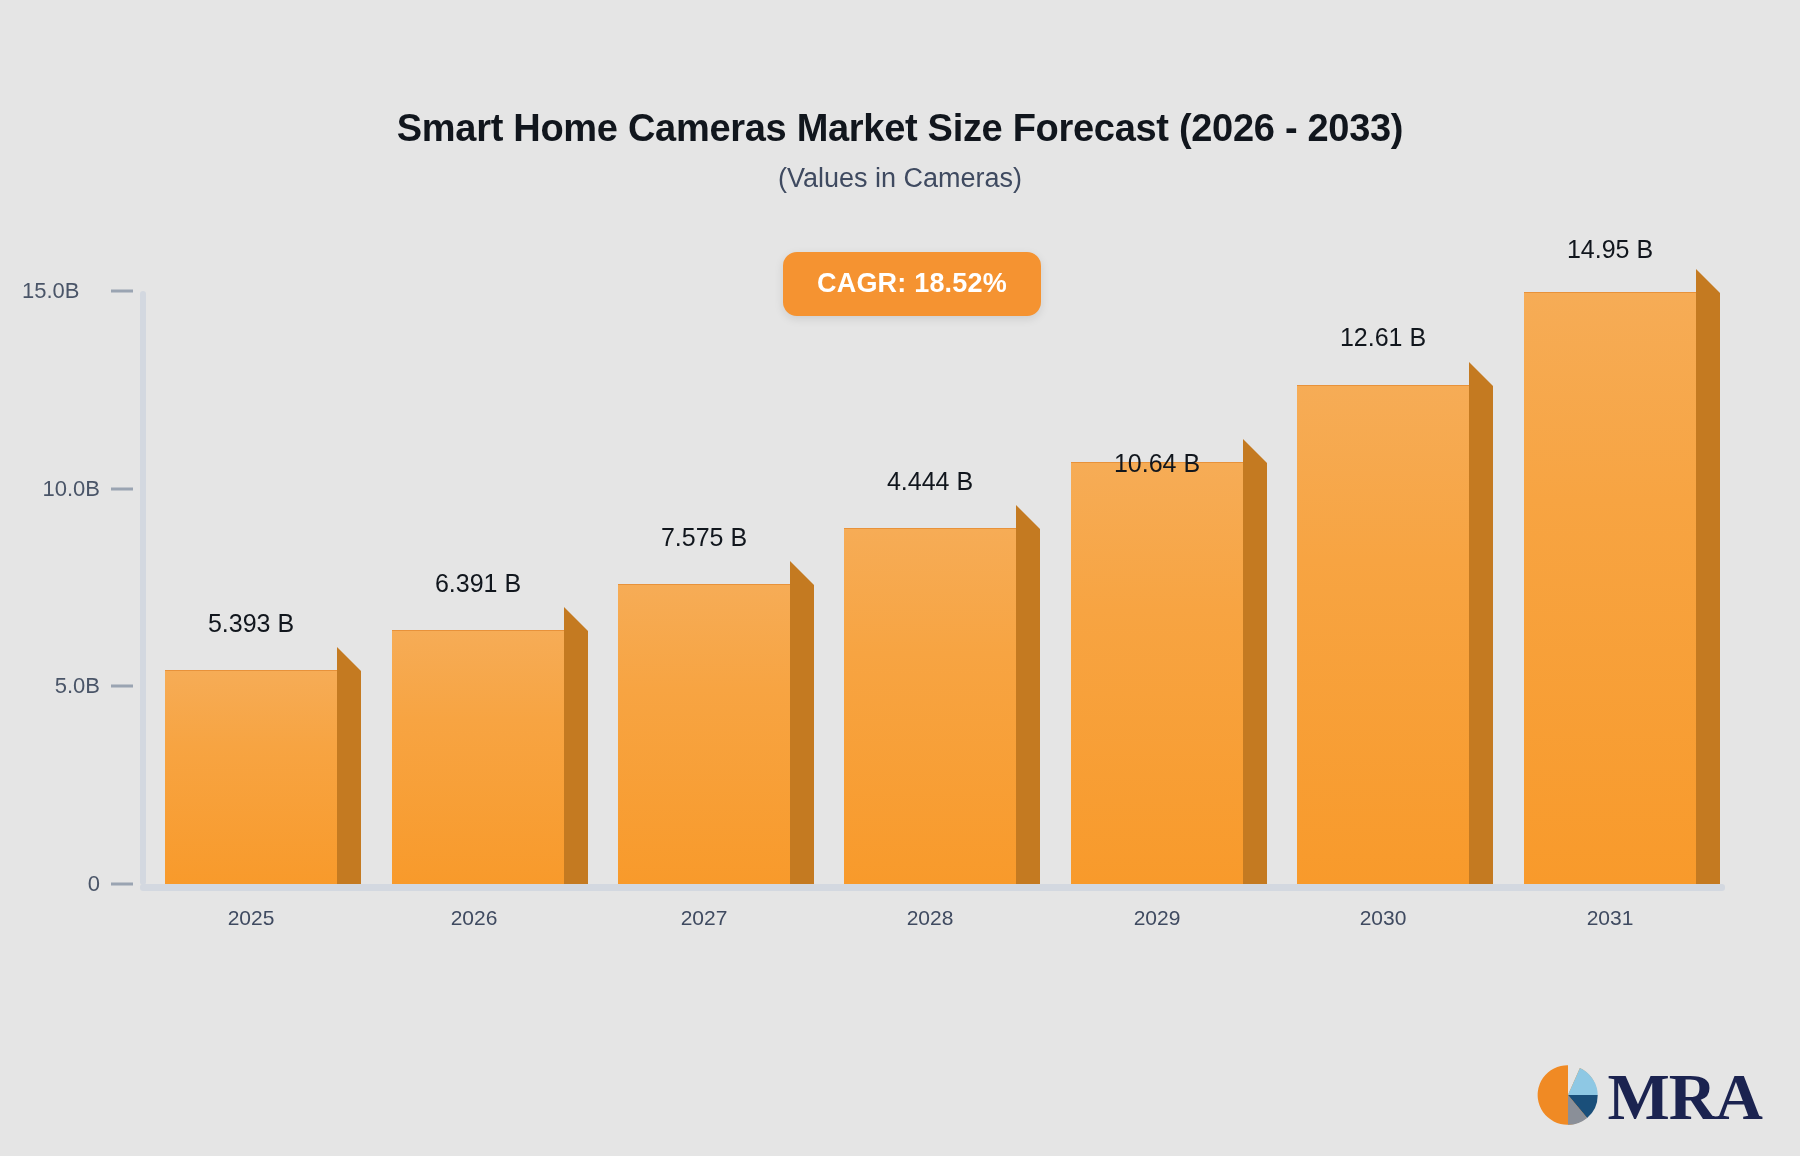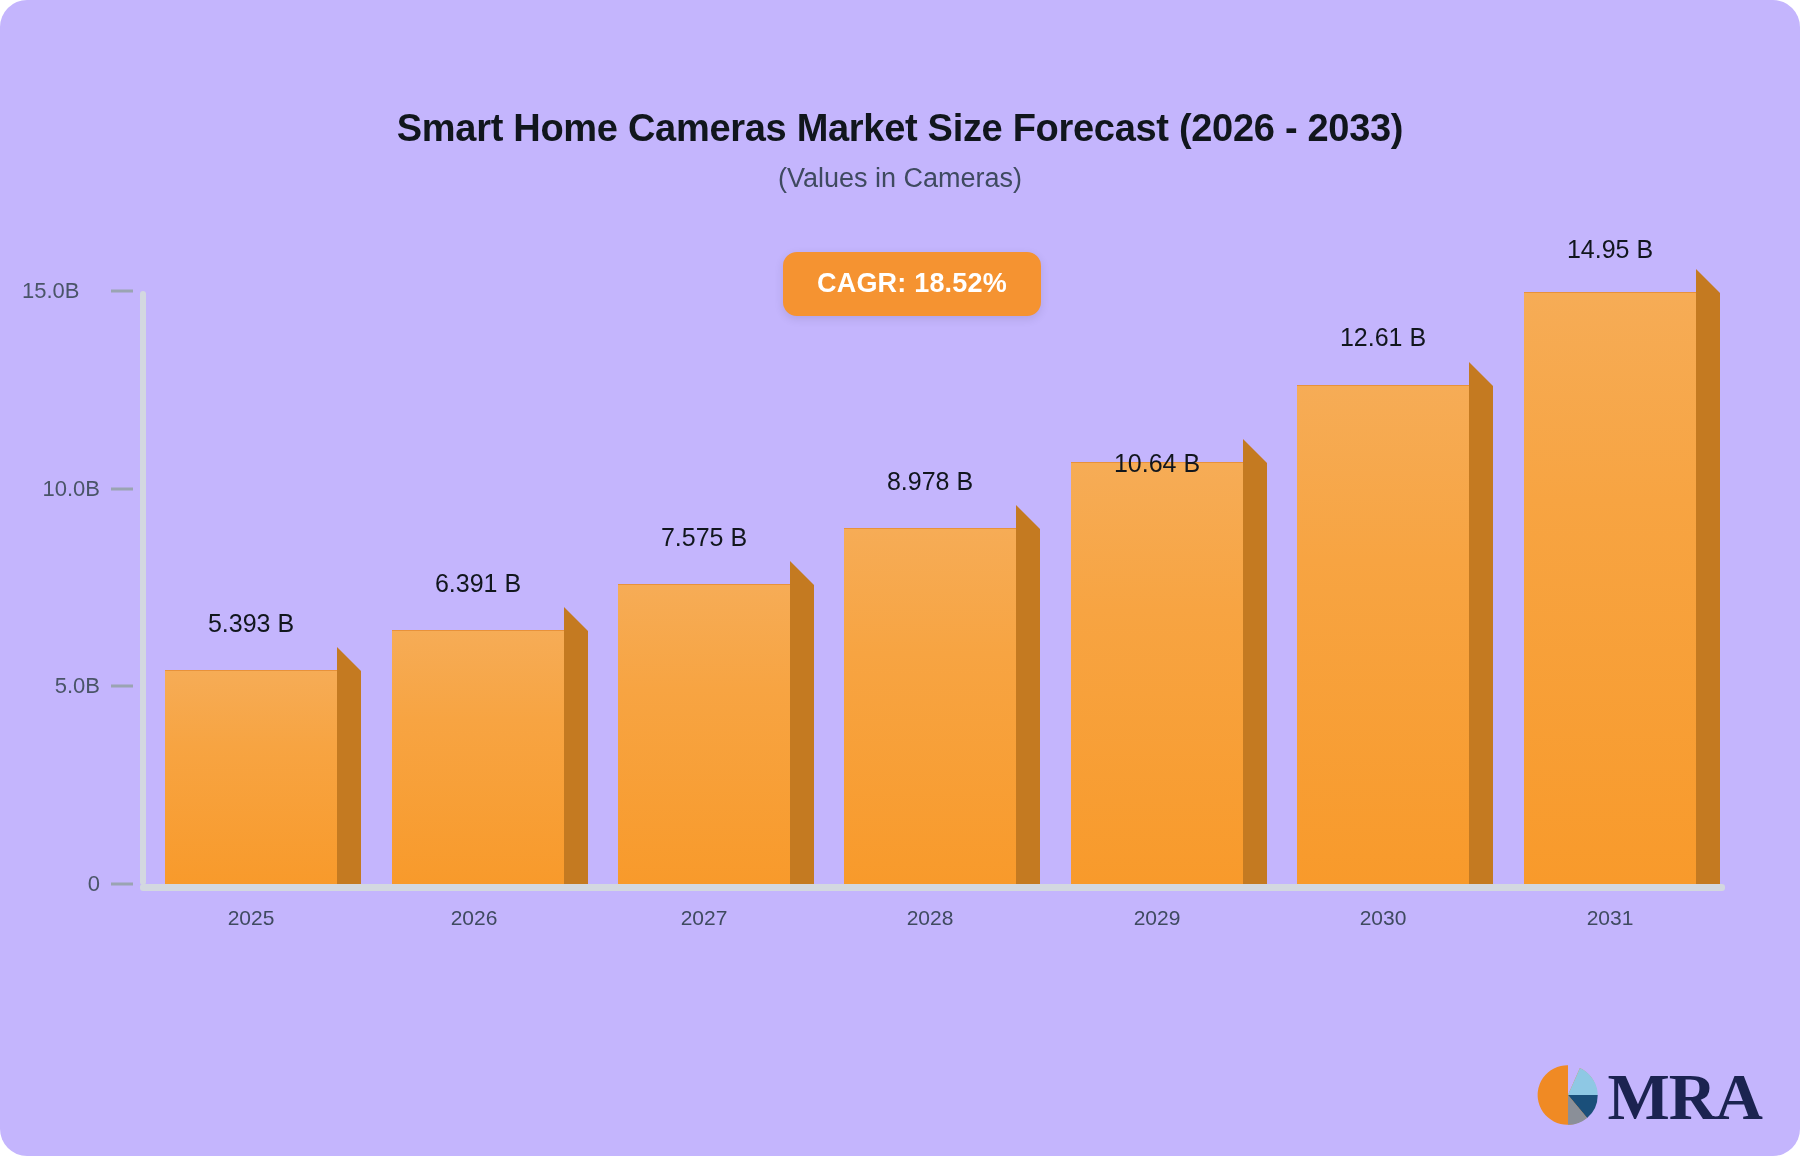--- a/index.html
+++ b/index.html
@@ -14,22 +14,21 @@
     font-family: "Liberation Sans", sans-serif;
     color: #2c3e50;
     overflow: hidden;
     position: relative;
   }
 
   #page {
     position: relative;
     width: 1800px;
     height: 1156px;
-    background: #c4b5fd;
-    border-radius: 27px;
+    background: #e5e5e5;
   }
 
   
   .title-block {
     position: absolute;
     top: 108px;
     left: 0;
     width: 1800px;
     text-align: center;
   }
@@ -259,17 +258,17 @@
         <path d="M50 50 L95 50 A45 45 0 0 1 79 84.7 Z" fill="#1A4F7A"></path>
         <path d="M50 50 L79 84.7 A45 45 0 0 1 50 95 Z" fill="#8A8F98"></path>
       </svg>
     </span>
     <span class="logo-text">MRA</span>
   </div>
 
 <div class="bar-value" style="left: 131px; top: 608.797px;">5.393 B</div>
     <div class="bar-value" style="left: 358px; top: 569.342px;">6.391 B</div>
     <div class="bar-value" style="left: 584px; top: 522.535px;">7.575 B</div>
-    <div class="bar-value" style="left: 810px; top: 467.07px;">8.978 B</div>
+    <div class="bar-value" style="left: 810px; top: 467.07px;">4.444 B</div>
     <div class="bar-value" style="left: 1037px; top: 401.365px; margin-top: 48px;">10.64 B</div>
     <div class="bar-value" style="left: 1263px; top: 323.485px;">12.61 B</div>
     <div class="bar-value" style="left: 1490px; top: 235px;">14.95 B</div>
   </div>
 
 </body></html>

